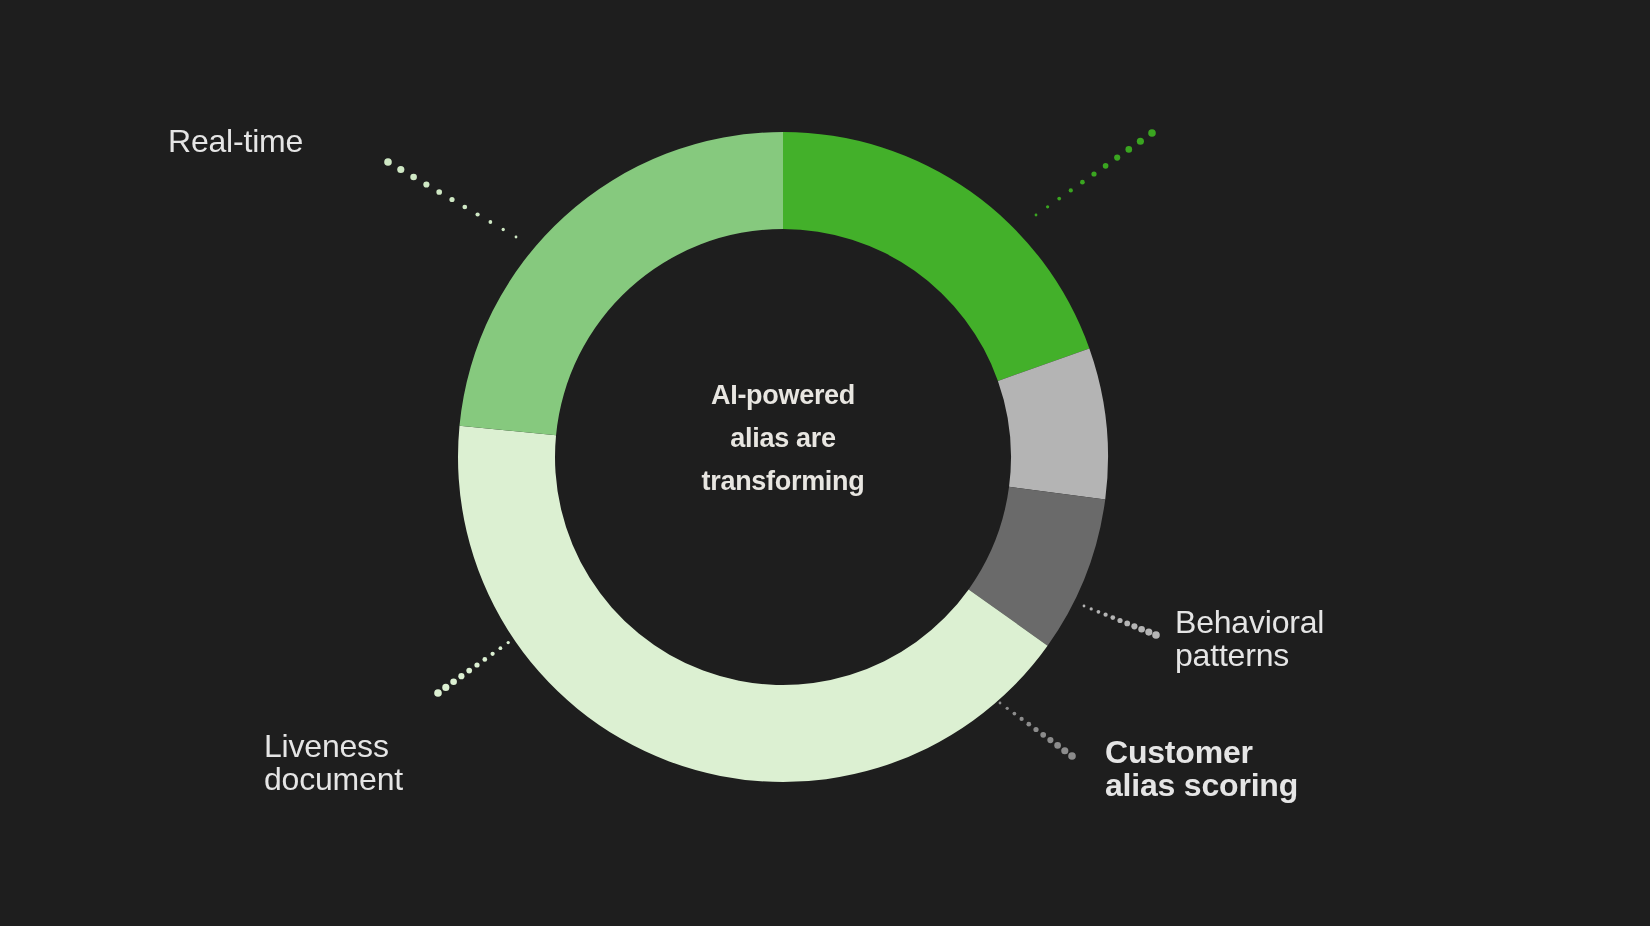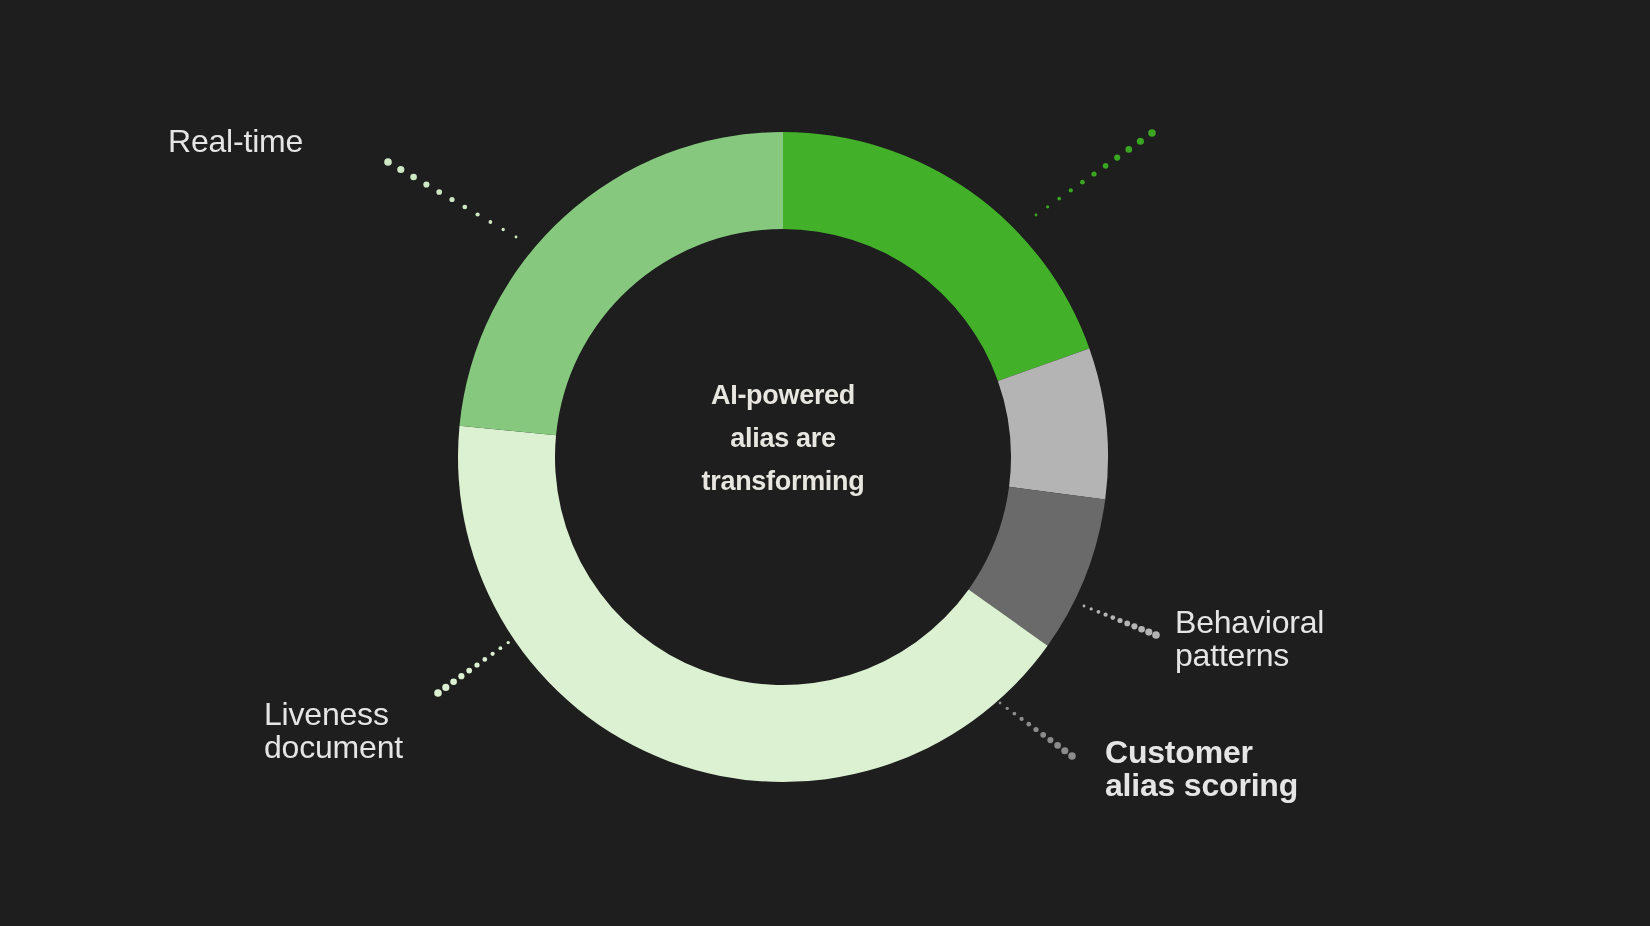--- a/index.html
+++ b/index.html
@@ -59,21 +59,21 @@
     font-size: 32px;
     line-height: 33px;
     letter-spacing: -0.2px;
   }
   .label span { display: block; white-space: nowrap; }
 
   .label.lbl-realtime     { left: 168px; top: 125px; }
   .label.lbl-name         { left: 1175px; top: 118px; }
   .label.lbl-behavioral   { left: 1175px; top: 606px; }
   .label.lbl-customer     { left: 1105px; top: 736px; font-weight: bold; }
-  .label.lbl-liveness     { left: 264px; top: 698px; }
+  .label.lbl-liveness     { left: 264px; top: 730px; }
 </style>
 </head>
 <body>
 
 <div id="stage">
 
   <svg class="chart" viewBox="0 0 1650 926" aria-hidden="true">
     <g id="donut-segments">
         <path d="M 783 132 A 325 325 0 0 1 1089.358484604958 348.51277074902447 L 997.9222599690167 380.89203609470025 A 228 228 0 0 0 783 229 Z" fill="#43b02a"></path>
         <path d="M 1089.358484604958 348.51277074902447 A 325 325 0 0 1 1105.2195799464885 499.42101247151675 L 1009.0494283932287 486.75997182617175 A 228 228 0 0 0 997.9222599690167 380.89203609470025 Z" fill="#b4b4b4"></path>

